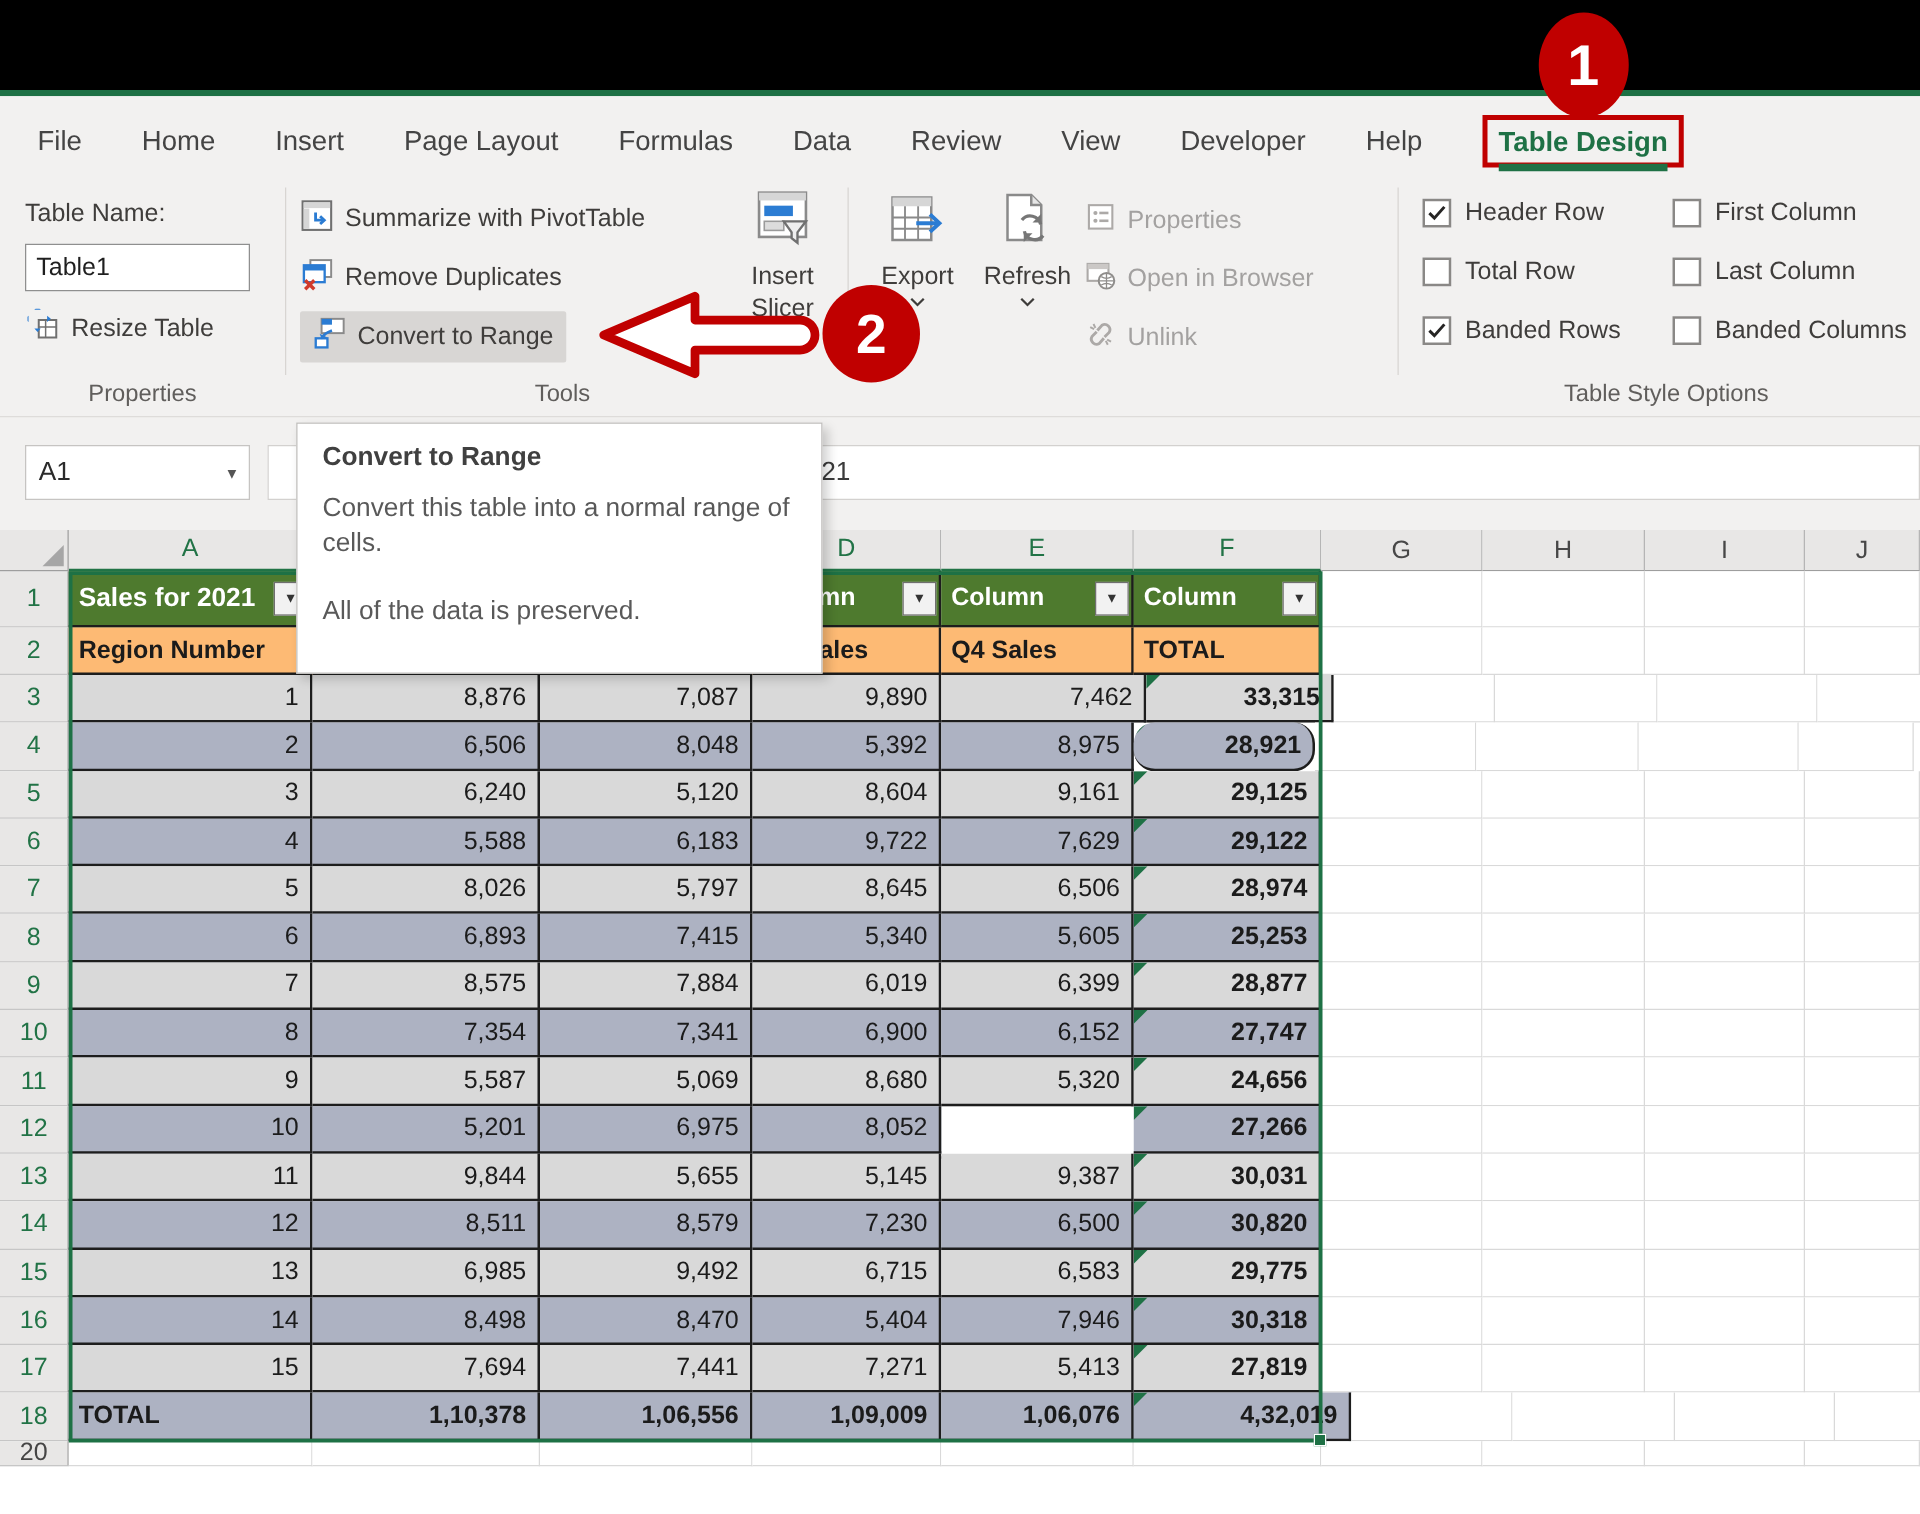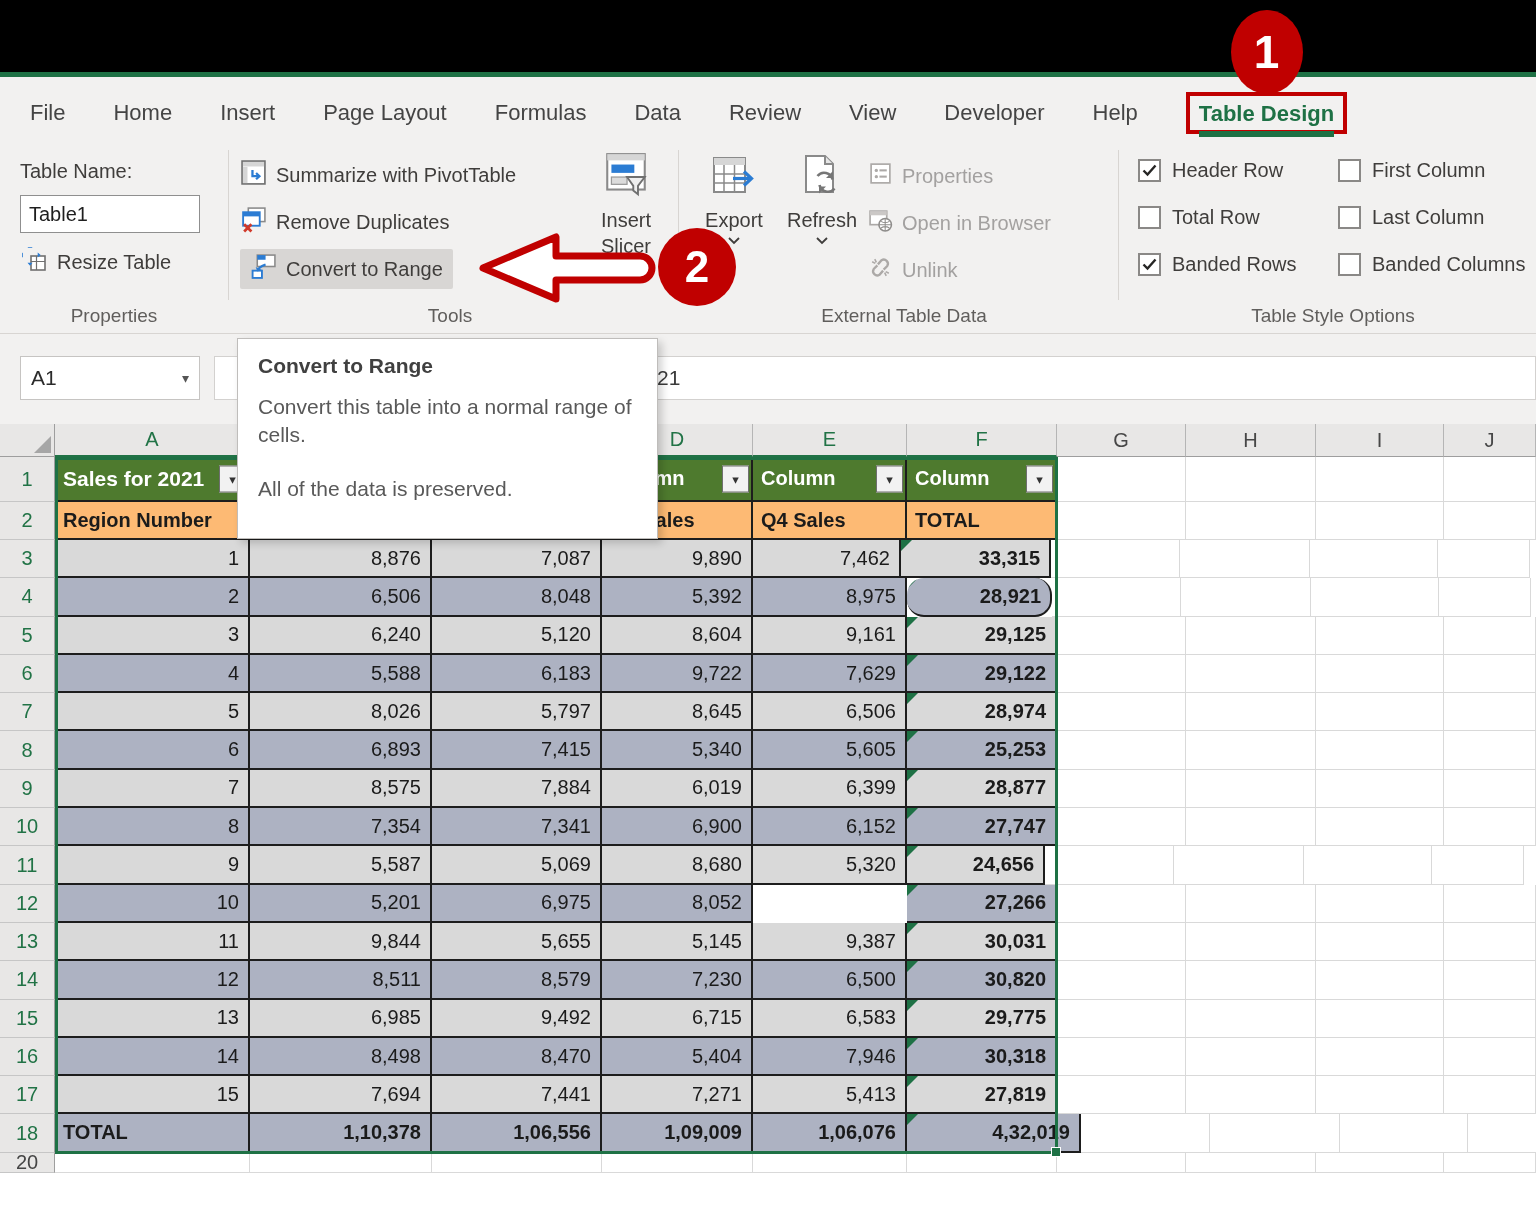--- a/index.html
+++ b/index.html
@@ -251,21 +251,20 @@
   <div class="rbtn disabled" style="left:868px; top:178px">
     <span>
       <svg width="25" height="25" viewBox="0 0 24 24">
           <path d="M9 10 L5.5 13.5 a4 4 0 0 0 5.5 5.5 L14.5 15" fill="none" stroke="#aca9a7" stroke-width="2.2"></path>
           <path d="M15 14 l3.5 -3.5 a4 4 0 0 0 -5.5 -5.5 L9.5 9" fill="none" stroke="#aca9a7" stroke-width="2.2"></path>
           <path d="M4 6.5 l3 1.5 M6.5 4 l1.5 3 M20 17.5 l-3 -1.5 M17.5 20 l-1.5 -3" stroke="#aca9a7" stroke-width="1.5"></path>
         </svg>
     </span>
     <span>Unlink</span>
   </div>
-  <div class="grouplabel" style="left:690px; width:428px">External Table Data</div>
 
   <div id="opts">
       <label class="opt" style="left: 1138px; top: 82px;">
         <span class="cb">
           <svg width="15" height="13" viewBox="0 0 15 13">
             <path d="M1.5 6.5 L5.5 10.5 L13.5 1.5" fill="none" stroke="#262524" stroke-width="2.4"></path>
           </svg>
         </span>
         <span class="optlab">Header Row</span>
       </label>
@@ -348,21 +347,21 @@
       <div class="cell" style="width: 130px;"></div>
       <div class="cell" style="width: 128px;"></div>
       <div class="cell" style="width: 92px;"></div>
     </div>
     <div class="row" style="height: 38.3px;">
       <div class="gut sel">3</div>
       <div class="cell tcell light num" style="width: 195px;">1</div>
       <div class="cell tcell light num" style="width: 182px;">8,876</div>
       <div class="cell tcell light num" style="width: 170px;">7,087</div>
       <div class="cell tcell light num" style="width: 151px;">9,890</div>
-      <div class="cell tcell light num" style="width: 148px;">7,462</div>
+      <div class="cell tcell light num" style="width: 164px;">7,462</div>
       <div class="cell tcell light num bold" style="width: 150px;">33,315<span class="tri"></span></div>
       <div class="cell" style="width: 129px;"></div>
       <div class="cell" style="width: 130px;"></div>
       <div class="cell" style="width: 128px;"></div>
       <div class="cell" style="width: 92px;"></div>
     </div>
     <div class="row" style="height: 38.3px;">
       <div class="gut sel">4</div>
       <div class="cell tcell dark num" style="width: 195px;">2</div>
       <div class="cell tcell dark num" style="width: 182px;">6,506</div>
@@ -453,21 +452,21 @@
       <div class="cell" style="width: 128px;"></div>
       <div class="cell" style="width: 92px;"></div>
     </div>
     <div class="row" style="height: 38.3px;">
       <div class="gut sel">11</div>
       <div class="cell tcell light num" style="width: 195px;">9</div>
       <div class="cell tcell light num" style="width: 182px;">5,587</div>
       <div class="cell tcell light num" style="width: 170px;">5,069</div>
       <div class="cell tcell light num" style="width: 151px;">8,680</div>
       <div class="cell tcell light num" style="width: 154px;">5,320</div>
-      <div class="cell tcell light num bold" style="width: 138px; text-align: center;">24,656<span class="tri"></span></div>
+      <div class="cell tcell light num bold" style="width: 150px; text-align: center;">24,656<span class="tri"></span></div>
       <div class="cell" style="width: 129px;"></div>
       <div class="cell" style="width: 130px;"></div>
       <div class="cell" style="width: 128px;"></div>
       <div class="cell" style="width: 92px;"></div>
     </div>
     <div class="row" style="height: 38.3px;">
       <div class="gut sel">12</div>
       <div class="cell tcell dark num" style="width: 195px;">10</div>
       <div class="cell tcell dark num" style="width: 182px;">5,201</div>
       <div class="cell tcell dark num" style="width: 170px;">6,975</div>

